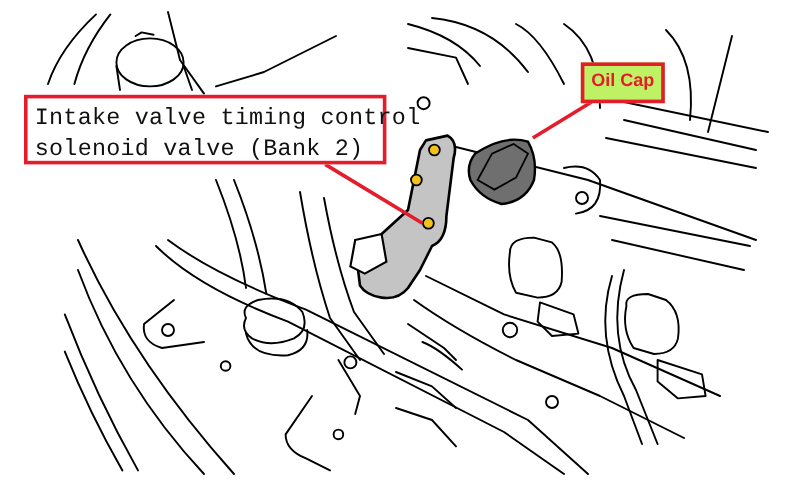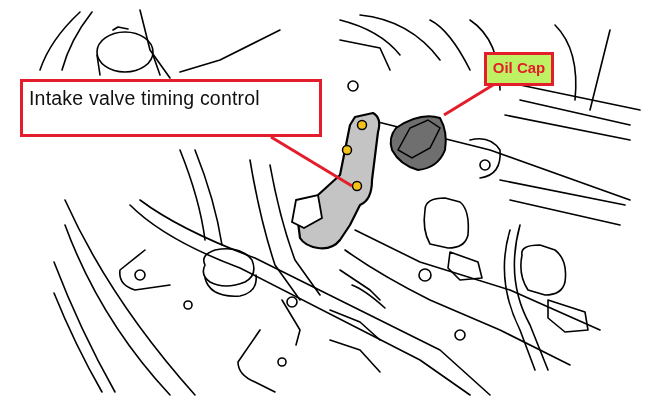--- a/index.html
+++ b/index.html
@@ -2,21 +2,21 @@
 <html><head>
 <meta charset="utf-8">
 <style>
   html, body { margin: 0; padding: 0; background: #ffffff; }
   body { width: 659px; height: 406px; overflow: hidden; position: relative; font-family: "Liberation Sans", sans-serif; }
   #canvas { position: absolute; left: 0; top: 0; width: 659px; height: 406px; }
   .callout-main {
     position: absolute; left: 20px; top: 79px; width: 302px; height: 58px;
     border: 3px solid #e31d2b; background: #ffffff; box-sizing: border-box;
     padding: 3px 4px 0 6px;
-    font-family: Liberation Sans, sans-serif; font-size: 19.5px; line-height: 26px; color: #111111;
+    font-family: Liberation Mono, monospace; font-size: 19.5px; line-height: 26px; color: #111111;
     letter-spacing: 0.2px; white-space: nowrap;
   }
   .callout-oil {
     position: absolute; left: 484px; top: 52px; width: 70px; height: 34px;
     border: 3px solid #e31d2b; background: #bef264; box-sizing: border-box;
     font-family: "Liberation Sans", sans-serif; font-weight: bold; font-size: 15px; color: #e31d2b;
     text-align: center; line-height: 26px;
   }
 </style>
 </head>
@@ -102,17 +102,18 @@
     <path d="M396 128 Q420 112 440 118 Q448 132 445 150 Q438 168 418 170 Q400 165 392 150 Q388 138 396 128 Z" fill="#6f6f6f" stroke="#000" stroke-width="2"></path>
     <path d="M398 150 L410 128 L428 120 L440 128 L430 148 L412 158 Z" fill="#6f6f6f" stroke="#000" stroke-width="1.5"></path>
   </g>
 
   <line x1="271" y1="137" x2="352" y2="186" stroke="#e31d2b" stroke-width="3"></line>
   <line x1="493" y1="85" x2="444" y2="115" stroke="#e31d2b" stroke-width="3"></line>
 </svg>
 
 <div class="callout-main">
   <div>Intake valve timing control</div>
+  <div>solenoid valve (Bank 2)</div>
 </div>
 
 <div class="callout-oil">
   <span>Oil Cap</span>
 </div>
 
 </body></html>

